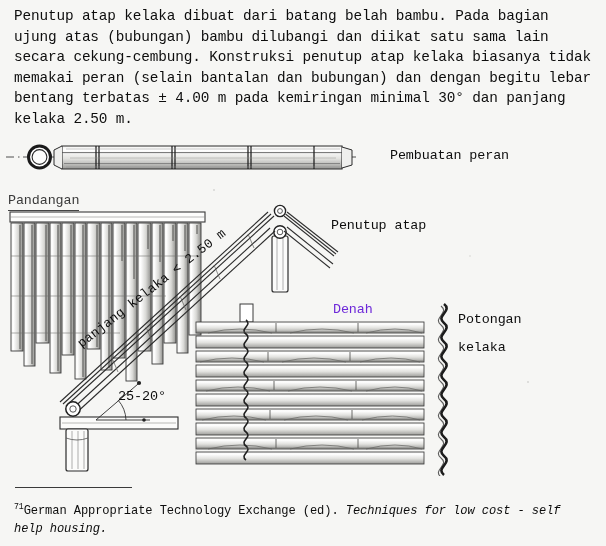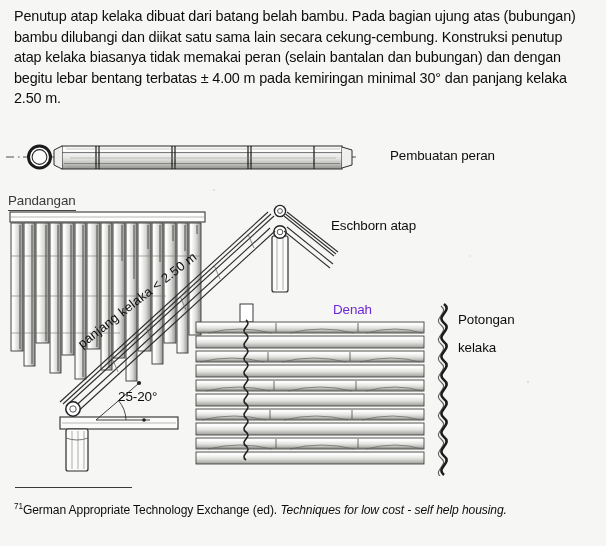--- a/index.html
+++ b/index.html
@@ -6,21 +6,21 @@
     margin: 0;
     padding: 0;
     background: #ffffff;
   }
   #page {
     position: relative;
     width: 606px;
     height: 546px;
     background: #f6f6f4;
     overflow: hidden;
-    font-family: Liberation Sans, sans-serif;
+    font-family: Liberation Mono, monospace;
     color: #111111;
     -webkit-font-smoothing: antialiased;
   }
 
   
   #intro {
     position: absolute;
     left: 14px;
     top: 6px;
     width: 578px;
@@ -385,21 +385,21 @@
         <circle cx="470" cy="128" r="0.8"></circle>
         <circle cx="196" cy="322" r="0.8"></circle>
       </g>
     </svg>
   </div>
 
   <div class="lbl" style="left:390px; top:148px;">Pembuatan peran</div>
 
   <div class="lbl lbl-underline" style="left:8px; top:193px; color:#3a3a3a;">Pandangan</div>
 
-  <div class="lbl" style="left:331px; top:218px;">Eschborn atap</div>
+  <div class="lbl" style="left:331px; top:218px;">Penutup atap</div>
 
   <div class="lbl" style="left:333px; top:302px; color:#6d28d9;">Denah</div>
 
   <div class="lbl" style="left:458px; top:312px;">Potongan</div>
   <div class="lbl" style="left:458px; top:340px;">kelaka</div>
 
 
   <div id="slope-label">panjang kelaka &lt; 2.50 m</div>
 
   <div class="lbl" style="left:118px; top:389px; font-size:13.5px;">25-20°</div>

